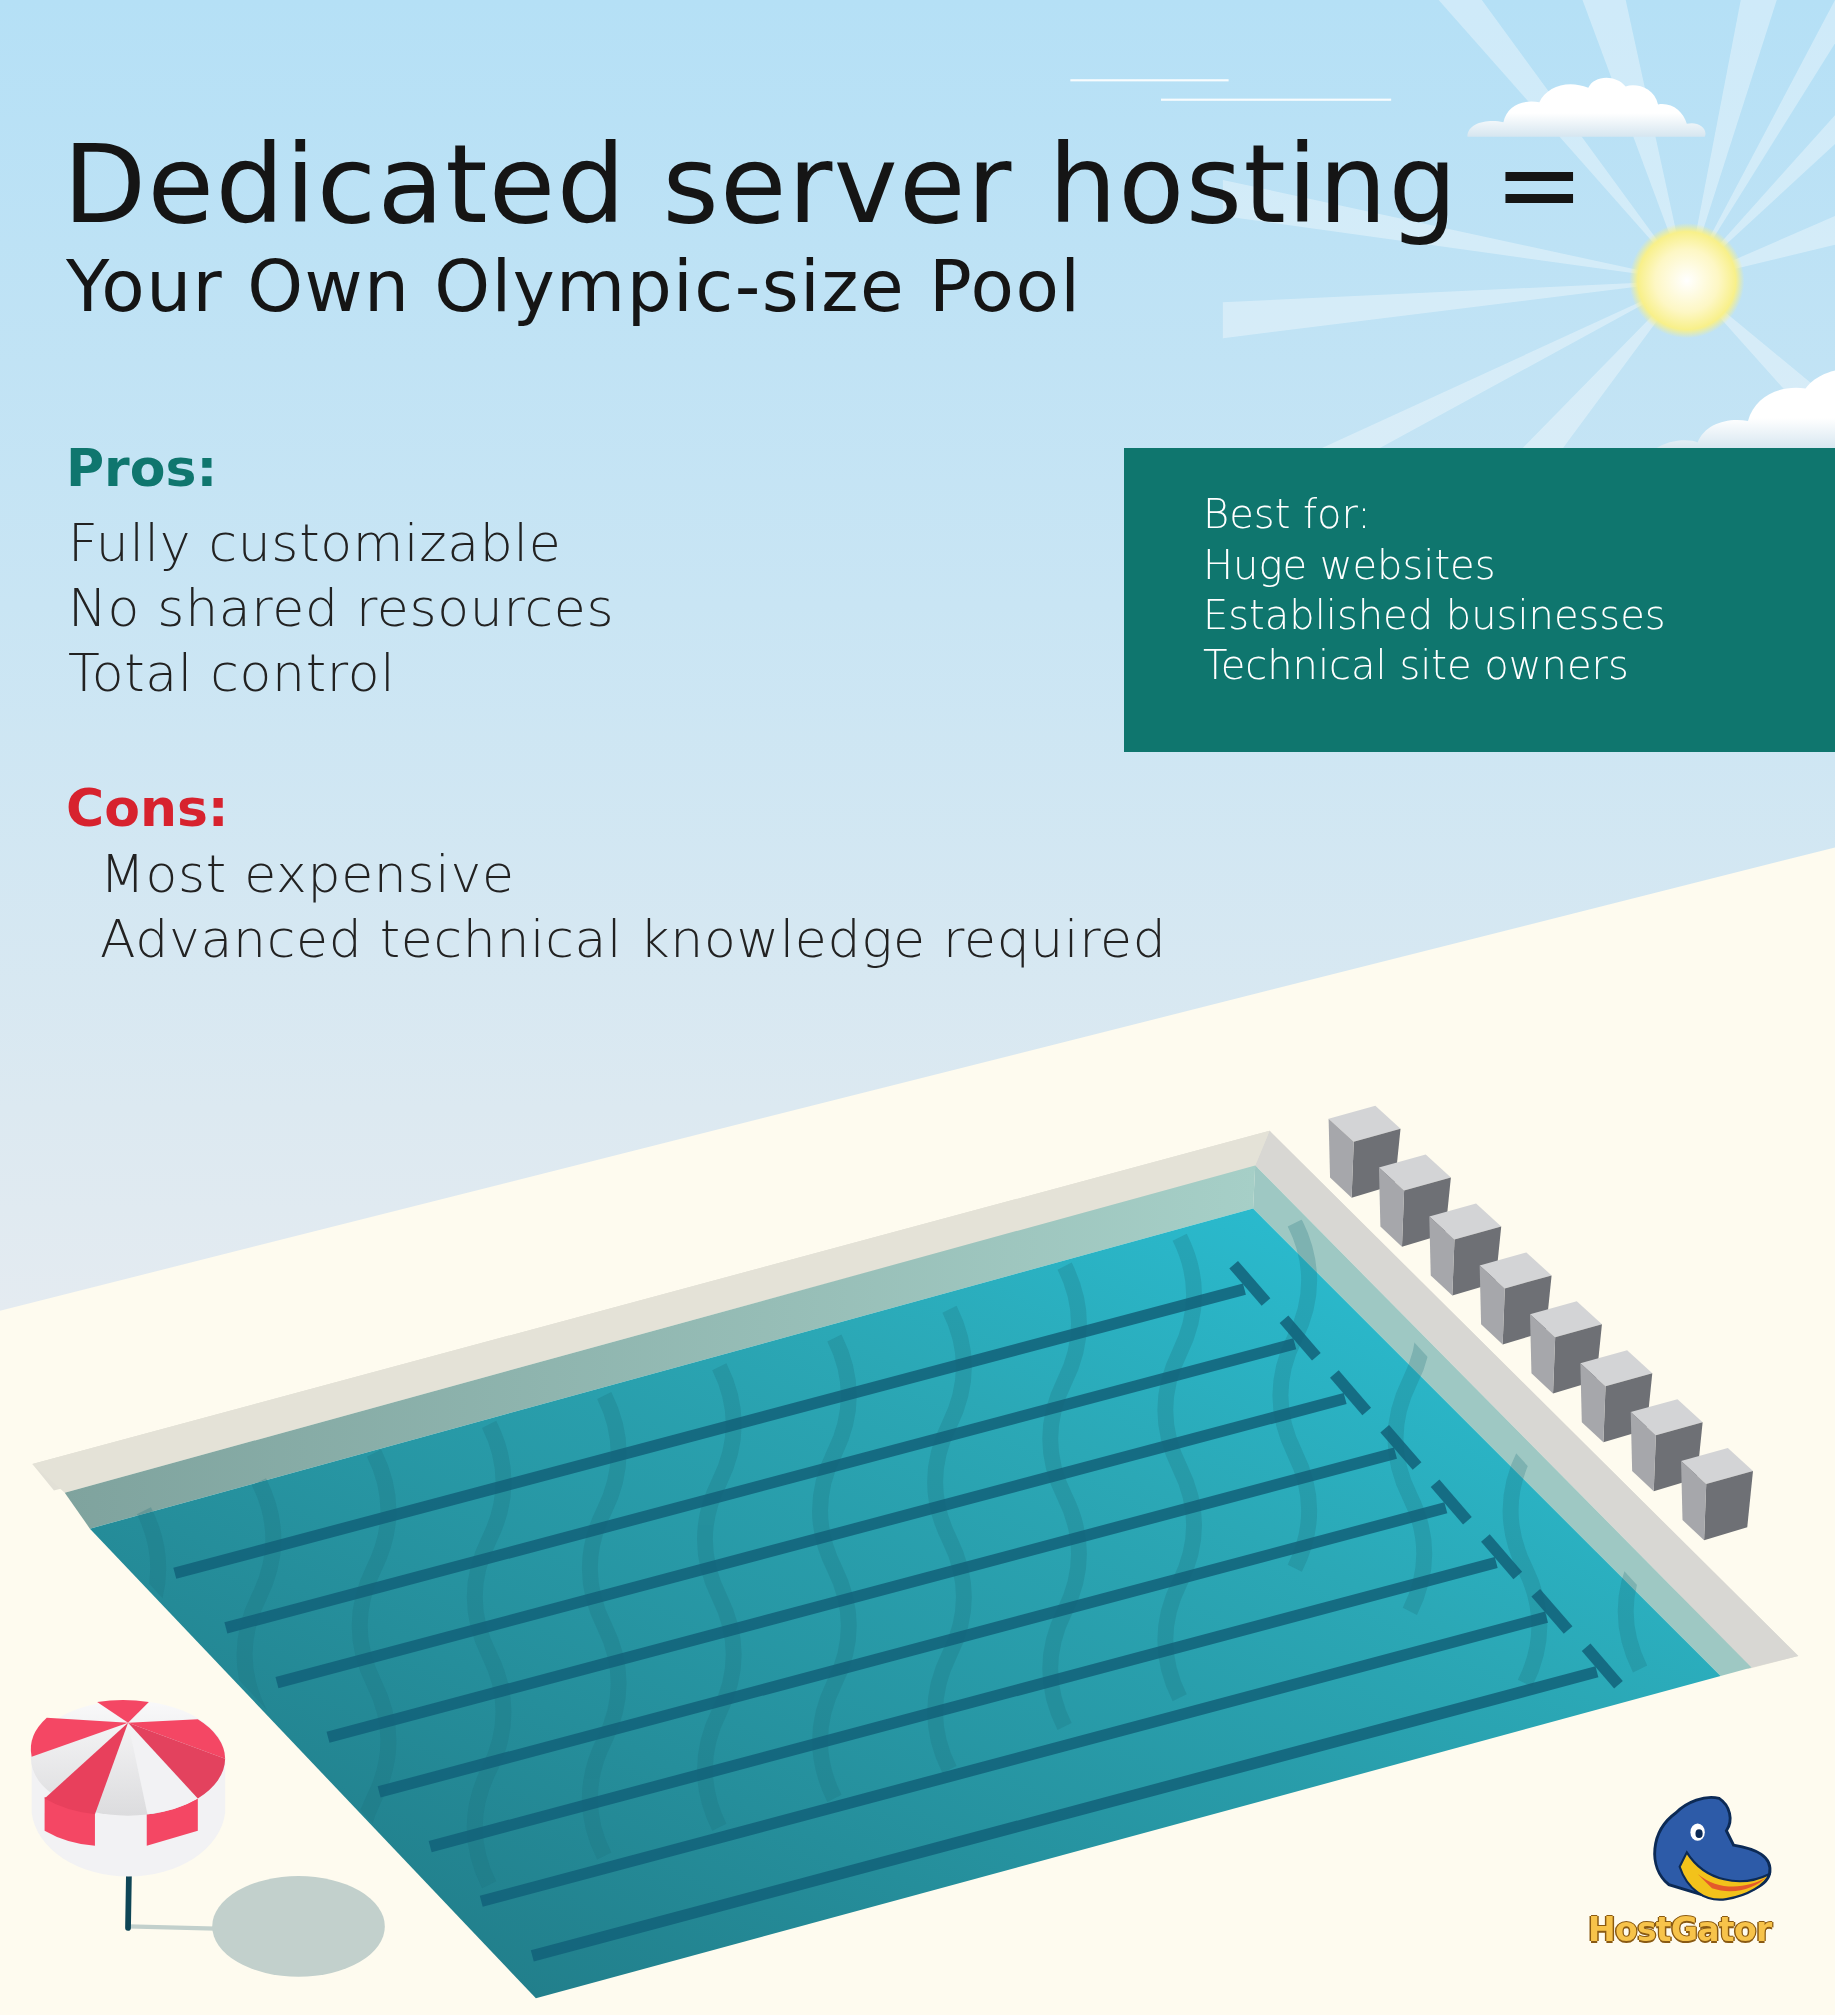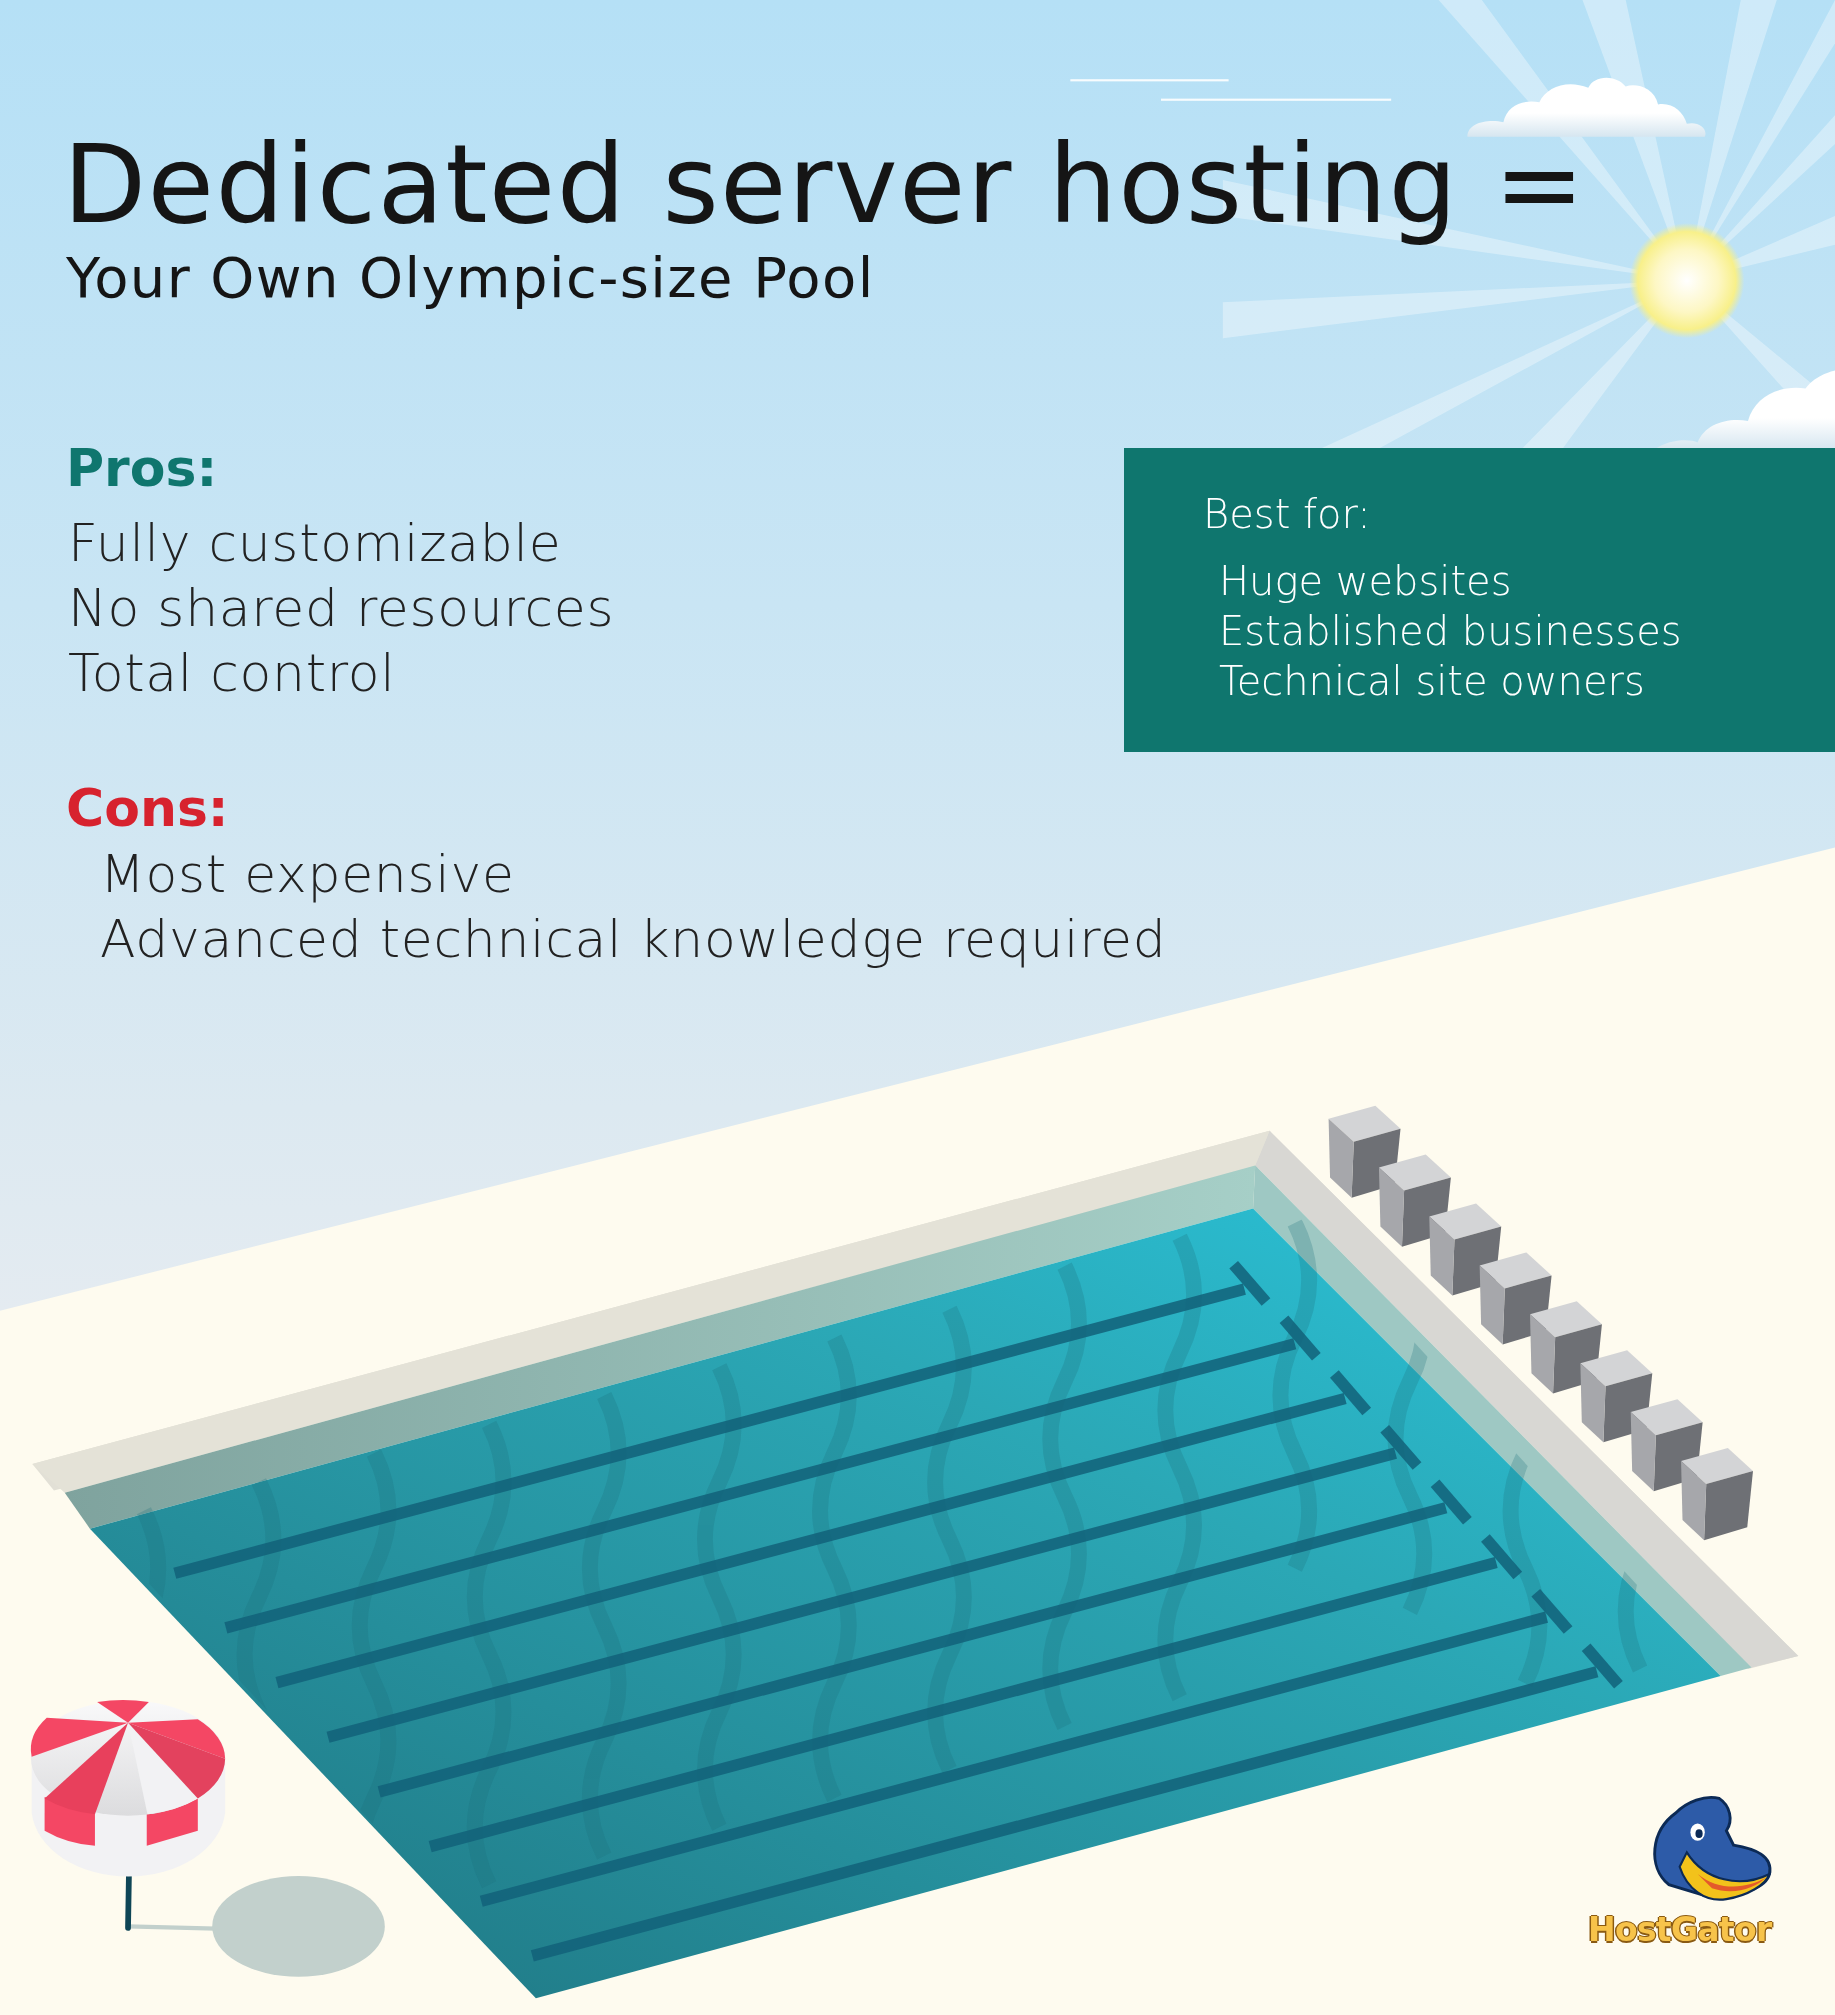--- a/index.html
+++ b/index.html
@@ -3,32 +3,32 @@
 <meta charset="utf-8">
 <style>
   html, body { margin:0; padding:0; }
   body { width:1835px; height:2015px; position:relative; overflow:hidden;
          font-family: "Liberation Sans", "DejaVu Sans", sans-serif; }
   .sky { position:absolute; left:0; top:0; width:1835px; height:2015px;
          background: linear-gradient(180deg, #B5E0F6 0%, #C9E5F4 30%, #DCE9F1 55%, #ECEDF1 75%, #F2EEF1 100%); }
   .scene { position:absolute; left:0; top:0; }
   .title1 { position:absolute; left:63px; top:122px; font-size:108px; font-weight:500;
             color:#151515; letter-spacing:1.4px; white-space:nowrap; font-family:"DejaVu Sans", sans-serif; }
-  .title2 { position:absolute; left:66px; top:245px; font-size:56px; font-weight:500;
+  .title2 { position:absolute; left:66px; top:245px; font-size:71px; font-weight:500;
             color:#151515; letter-spacing:1.4px; white-space:nowrap; font-family:"DejaVu Sans", sans-serif; }
   .heading { position:absolute; font-size:52px; font-weight:bold; font-family:"DejaVu Sans", sans-serif; }
   .pros-h { left:66px; top:438px; color:#0f766e; }
   .cons-h { left:66px; top:778px; color:#D7222E; }
   .list { position:absolute; left:68px; margin:0; padding:0; list-style:none; }
   .list li { font-size:52px; color:#222; line-height:65px; white-space:nowrap; font-family:"DejaVu Sans", sans-serif; font-weight:300; letter-spacing:0.7px;}
   .pros-list { top:511px; }
   .cons-list { top:842px;margin-left:32px; }
   .bestfor { position:absolute; left:1124px; top:448px; width:829px; height:304px; background:#0f766e; }
   .bestfor .bf-title { position:absolute; left:79px; top:43px; color:#fff; font-size:40px; font-family:"DejaVu Sans", sans-serif; font-weight:300;}
-  .bestfor ul { position:absolute; left:79px; top:92px; margin:16px; padding:0; list-style:none; }
+  .bestfor ul { position:absolute; left:79px; top:92px; margin:0; padding:0; list-style:none; }
   .bestfor li { color:#fff; font-size:40px; line-height:50px; white-space:nowrap; font-family:"DejaVu Sans", sans-serif; font-weight:300;}
   .logo-text { position:absolute; left:1588px; top:1910px; font-size:33px; font-weight:900; color:#F7C34A;
                font-family:"DejaVu Sans", sans-serif; letter-spacing:-0.7px;
                text-shadow: 0 2.2px 0 #8a5a12, 0 -0.7px 0 #8a5a12, 1.4px 0 0 #8a5a12, -1.4px 0 0 #8a5a12; }
 </style>
 </head>
 <body>
 
 <div class="sky"></div>
 

